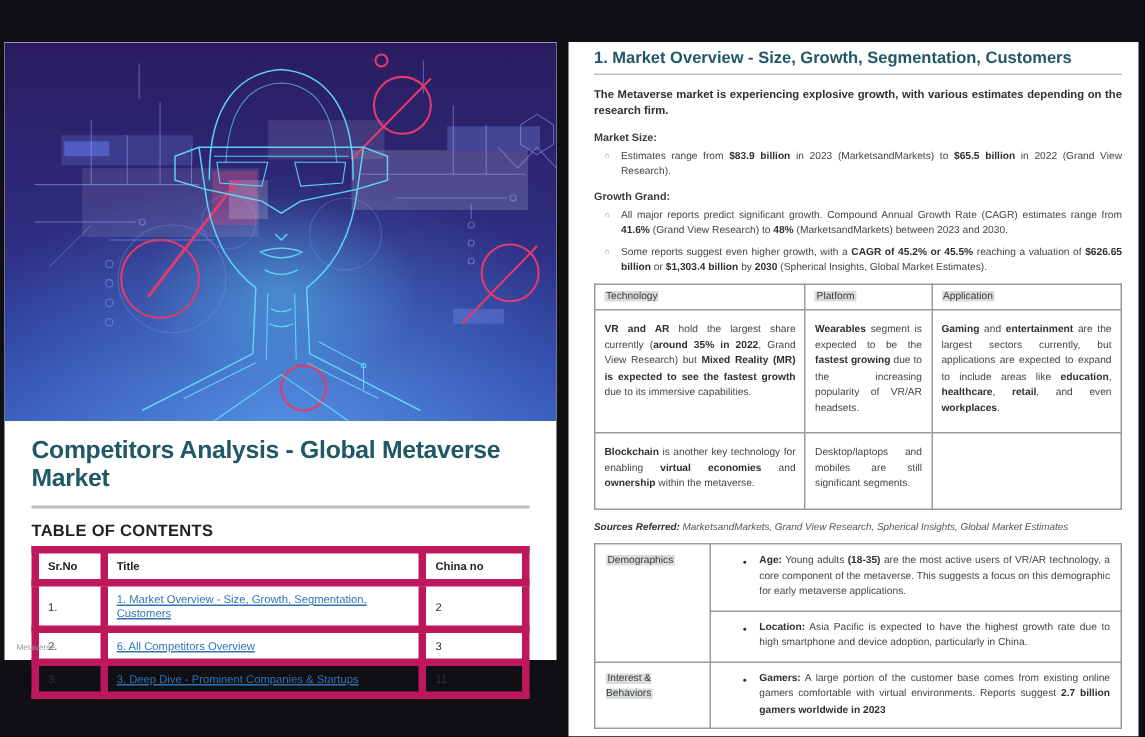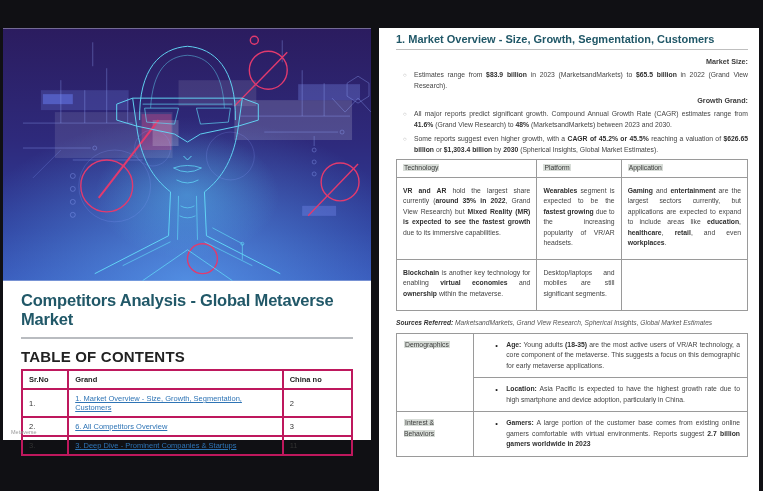--- a/index.html
+++ b/index.html
@@ -21,45 +21,45 @@
   }
   
   .page-left{ left:3px; top:2px; width:368px; height:412px; }
   .hero{ width:368px; height:253px; display:block; }
   .lp-body{ padding:10px 18px 0 18px; }
   .lp-title{
     color:#215868; font-size:16.5px; font-weight:bold;
     letter-spacing:-0.2px; margin:0 0 8px 0;
   }
   .lp-rule{ height:2px; background:#b9bcc0; margin-bottom:9px; }
-  .toc-heading{ font-size:15px; font-weight:bold; color:#222; margin-bottom:4px; letter-spacing:0.2px;}
+  .toc-heading{ font-size:11px; font-weight:bold; color:#222; margin-bottom:4px; letter-spacing:0.2px;}
   table.toc{
     width:100%; border-collapse:collapse; table-layout:fixed;
     font-size:7.5px; color:#333;
   }
   table.toc th, table.toc td{
-    border:2px solid #be185d; text-align:left;
+    border:5px solid #be185d; text-align:left;
     padding:4px 6px; height:9px; vertical-align:middle;
   }
   table.toc th{ font-weight:bold; color:#222; }
   .col-sr{ width:14%; } .col-title{ width:65%; } .col-page{ width:21%; }
   a.toc-link{ color:#2e74b5; text-decoration:underline; cursor:pointer; }
   .lp-footer{
     position:absolute; left:8px; bottom:5px;
     font-size:5.5px; color:#9a9a9a;
   }
   
   .page-right{ left:379px; top:2px; width:380px; height:484px; padding:5px 11px 4px 17px; overflow:hidden;}
   .rp-heading{
     color:#215868; font-size:11px; font-weight:bold;
     padding-bottom:4px; border-bottom:1px solid #bfbfbf; margin:0 0 7px 0;
   }
   .para{ font-size:7.5px; line-height:1.5; color:#3d3d3d; text-align:justify; margin:0 0 7px 0;}
   .bold{ font-weight:bold; color:#2f2f2f;}
-  .sec-label{ font-size:7.2px; font-weight:bold; color:#3b3b3b; margin:5px 0 4px 0;text-align:right;}
+  .sec-label{ font-size:7.2px; font-weight:bold; color:#3b3b3b; margin:5px 0 4px 0;}
   .bullet-row{ display:flex; align-items:flex-start; margin:0 0 4px 0; padding-left:7px;}
   .bullet-row .marker{ font-size:6px; color:#9a9a9a; flex:0 0 11px; line-height:1.7;}
   .bullet-row .btext{ font-size:6.8px; line-height:1.55; color:#444; text-align:justify; flex:1;}
   .dot-row .marker{ font-size:7.5px; color:#222; }
   table.seg{
     width:100%; border-collapse:collapse; table-layout:fixed;
     font-size:6.8px; color:#444; margin:2px 0 0 0;
     border:1.5px solid #6f6f6f;
   }
   table.seg th, table.seg td{
@@ -205,21 +205,21 @@
 
       <table class="toc">
         <colgroup>
             <col class="col-sr">
             <col class="col-title">
             <col class="col-page">
           </colgroup>
         <thead>
           <tr>
             <th>Sr.No</th>
-            <th>Grand</th>
+            <th>Title</th>
             <th>China no</th>
           </tr>
         </thead>
         <tbody>
           <tr>
             <td>1.</td>
             <td><a class="toc-link">1. Market Overview - Size, Growth, Segmentation, Customers</a></td>
             <td>2</td>
           </tr>
           <tr>
@@ -236,20 +236,21 @@
       </table>
     </div>
 
     <div class="lp-footer">Metaverse</div>
   </div>
 
   <div class="page page-right">
 
     <h2 class="rp-heading">1. Market Overview - Size, Growth, Segmentation, Customers</h2>
 
+    <p class="para bold">The Metaverse market is experiencing explosive growth, with various estimates depending on the research firm.</p>
 
     <div class="sec-label">Market Size:</div>
     <div class="bullet-row">
       <span class="marker">○</span>
       <span class="btext"><span>Estimates range from </span><span class="bold">$83.9 billion</span><span> in 2023 (MarketsandMarkets) to </span><span class="bold">$65.5 billion</span><span> in 2022 (Grand View Research).</span></span>
     </div>
 
     <div class="sec-label">Growth Grand:</div>
     <div class="bullet-row">
       <span class="marker">○</span>

